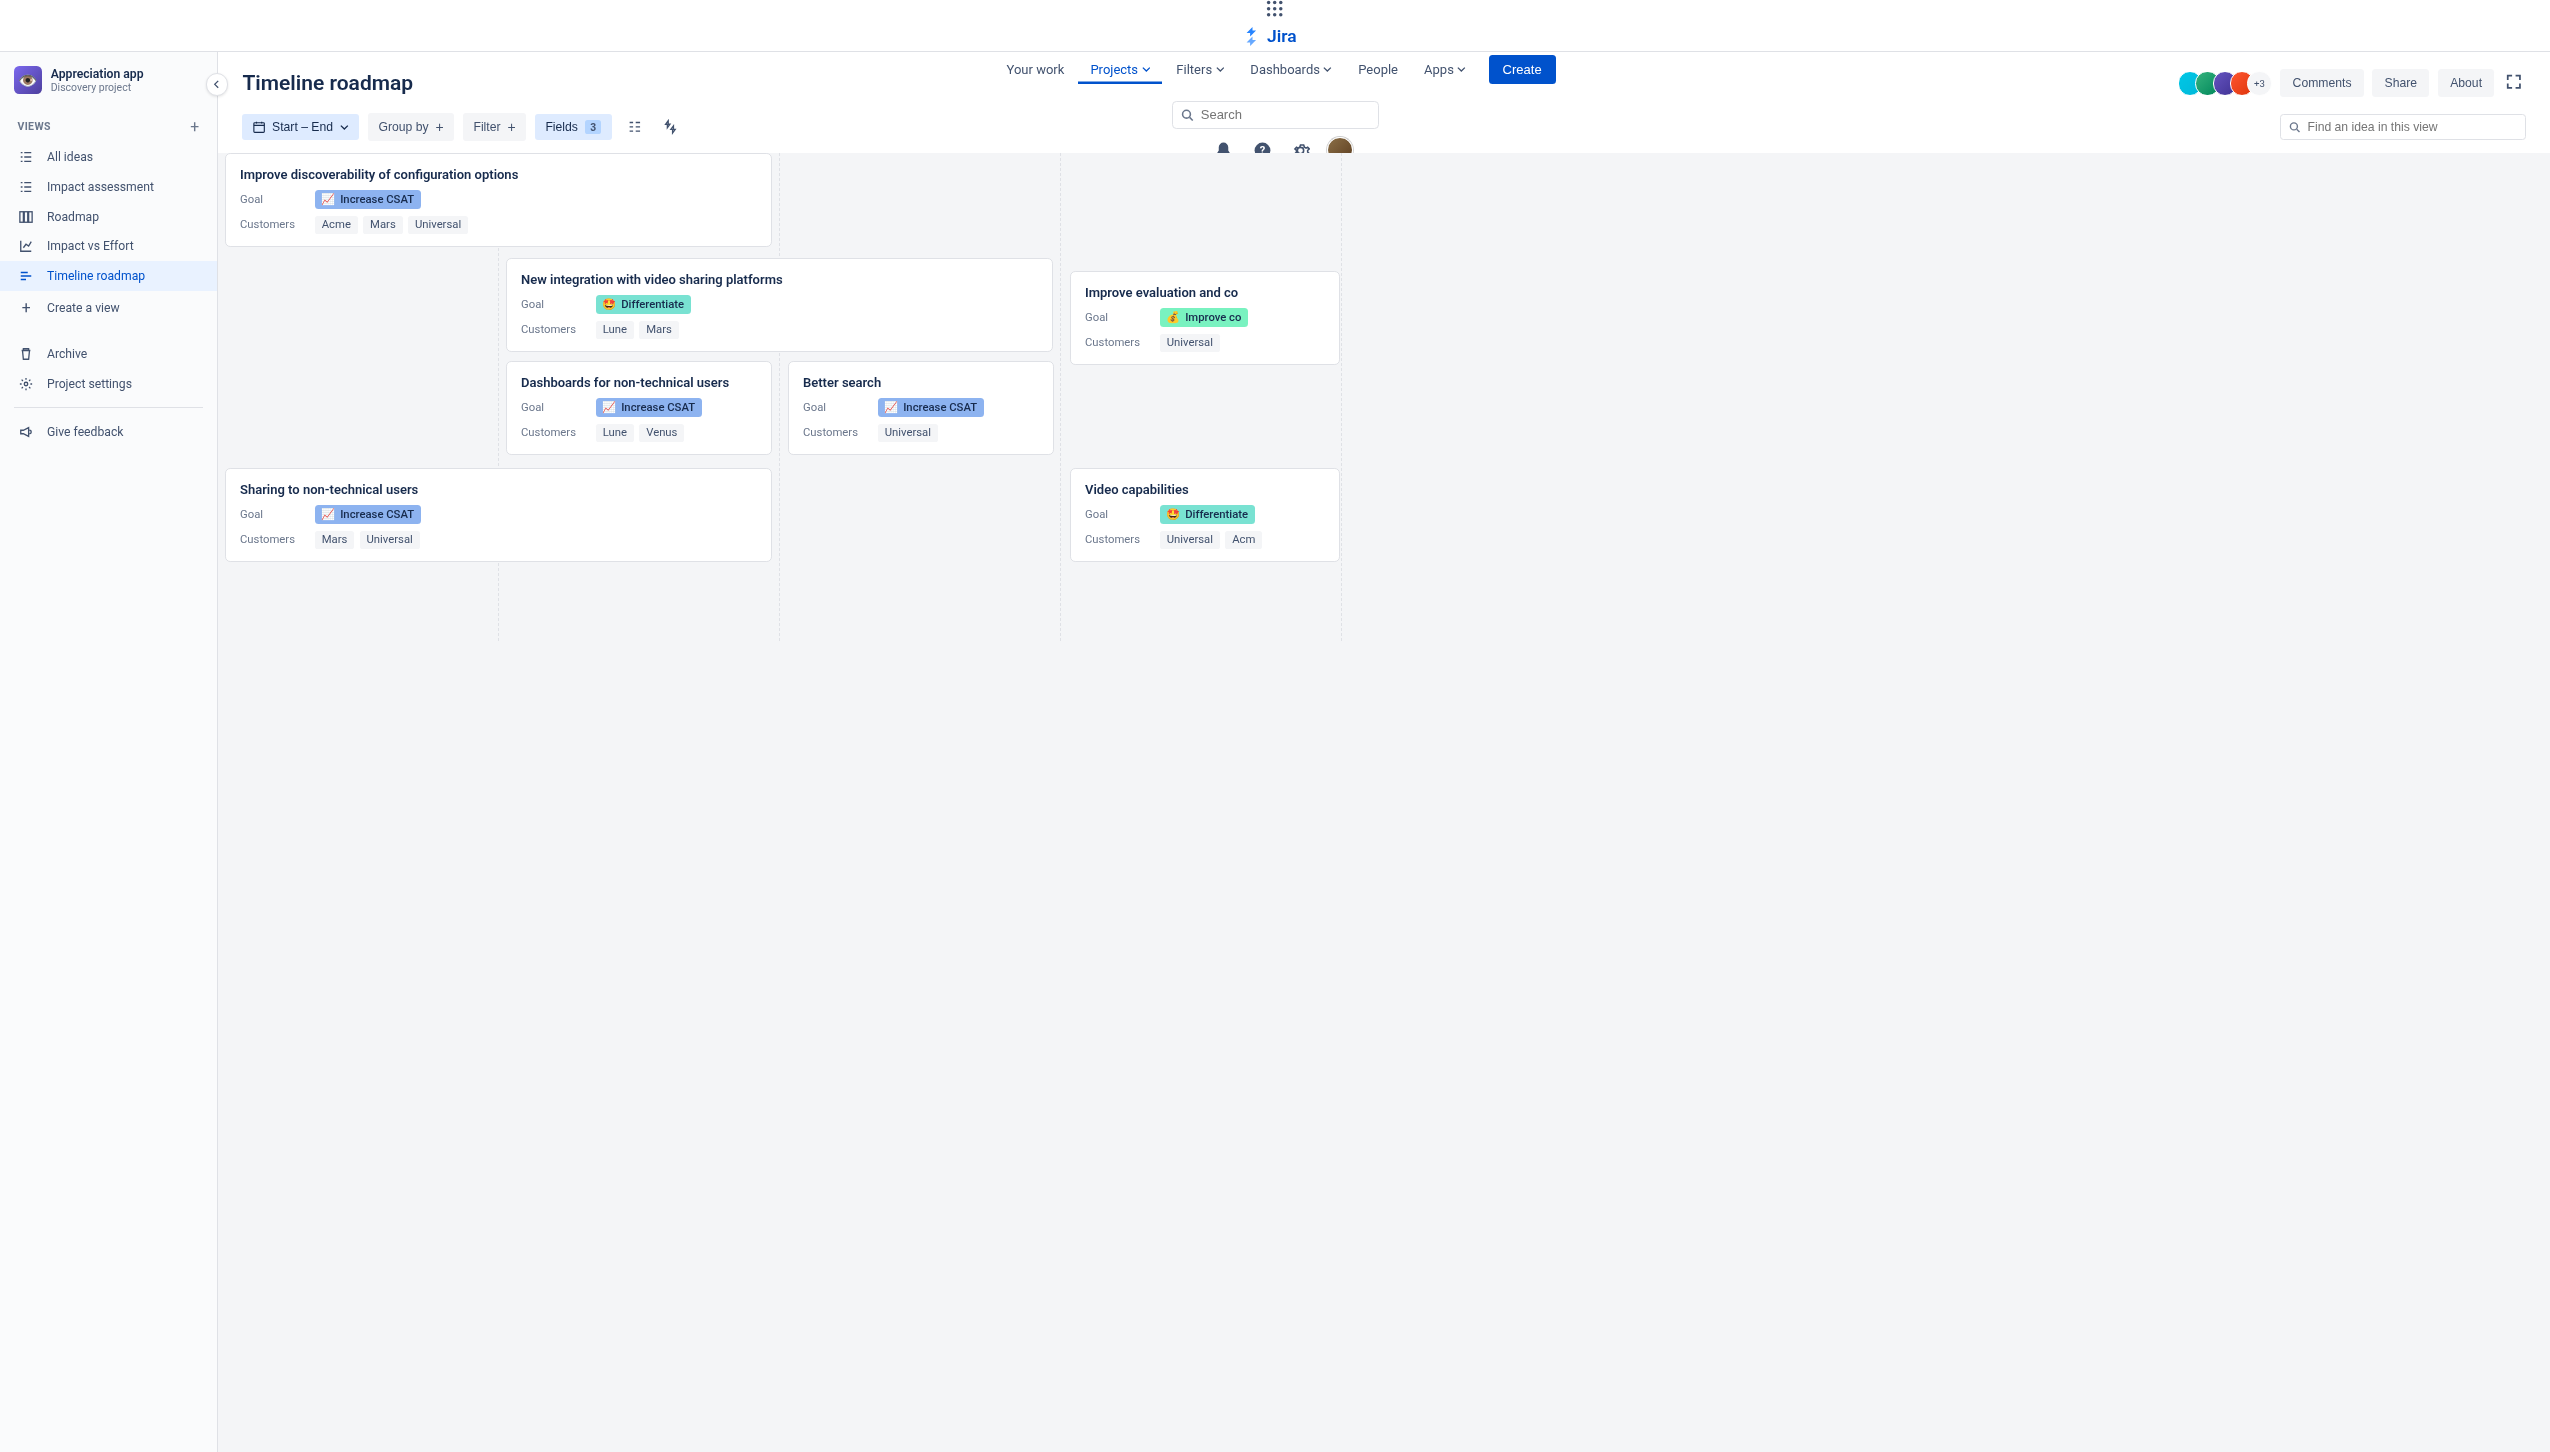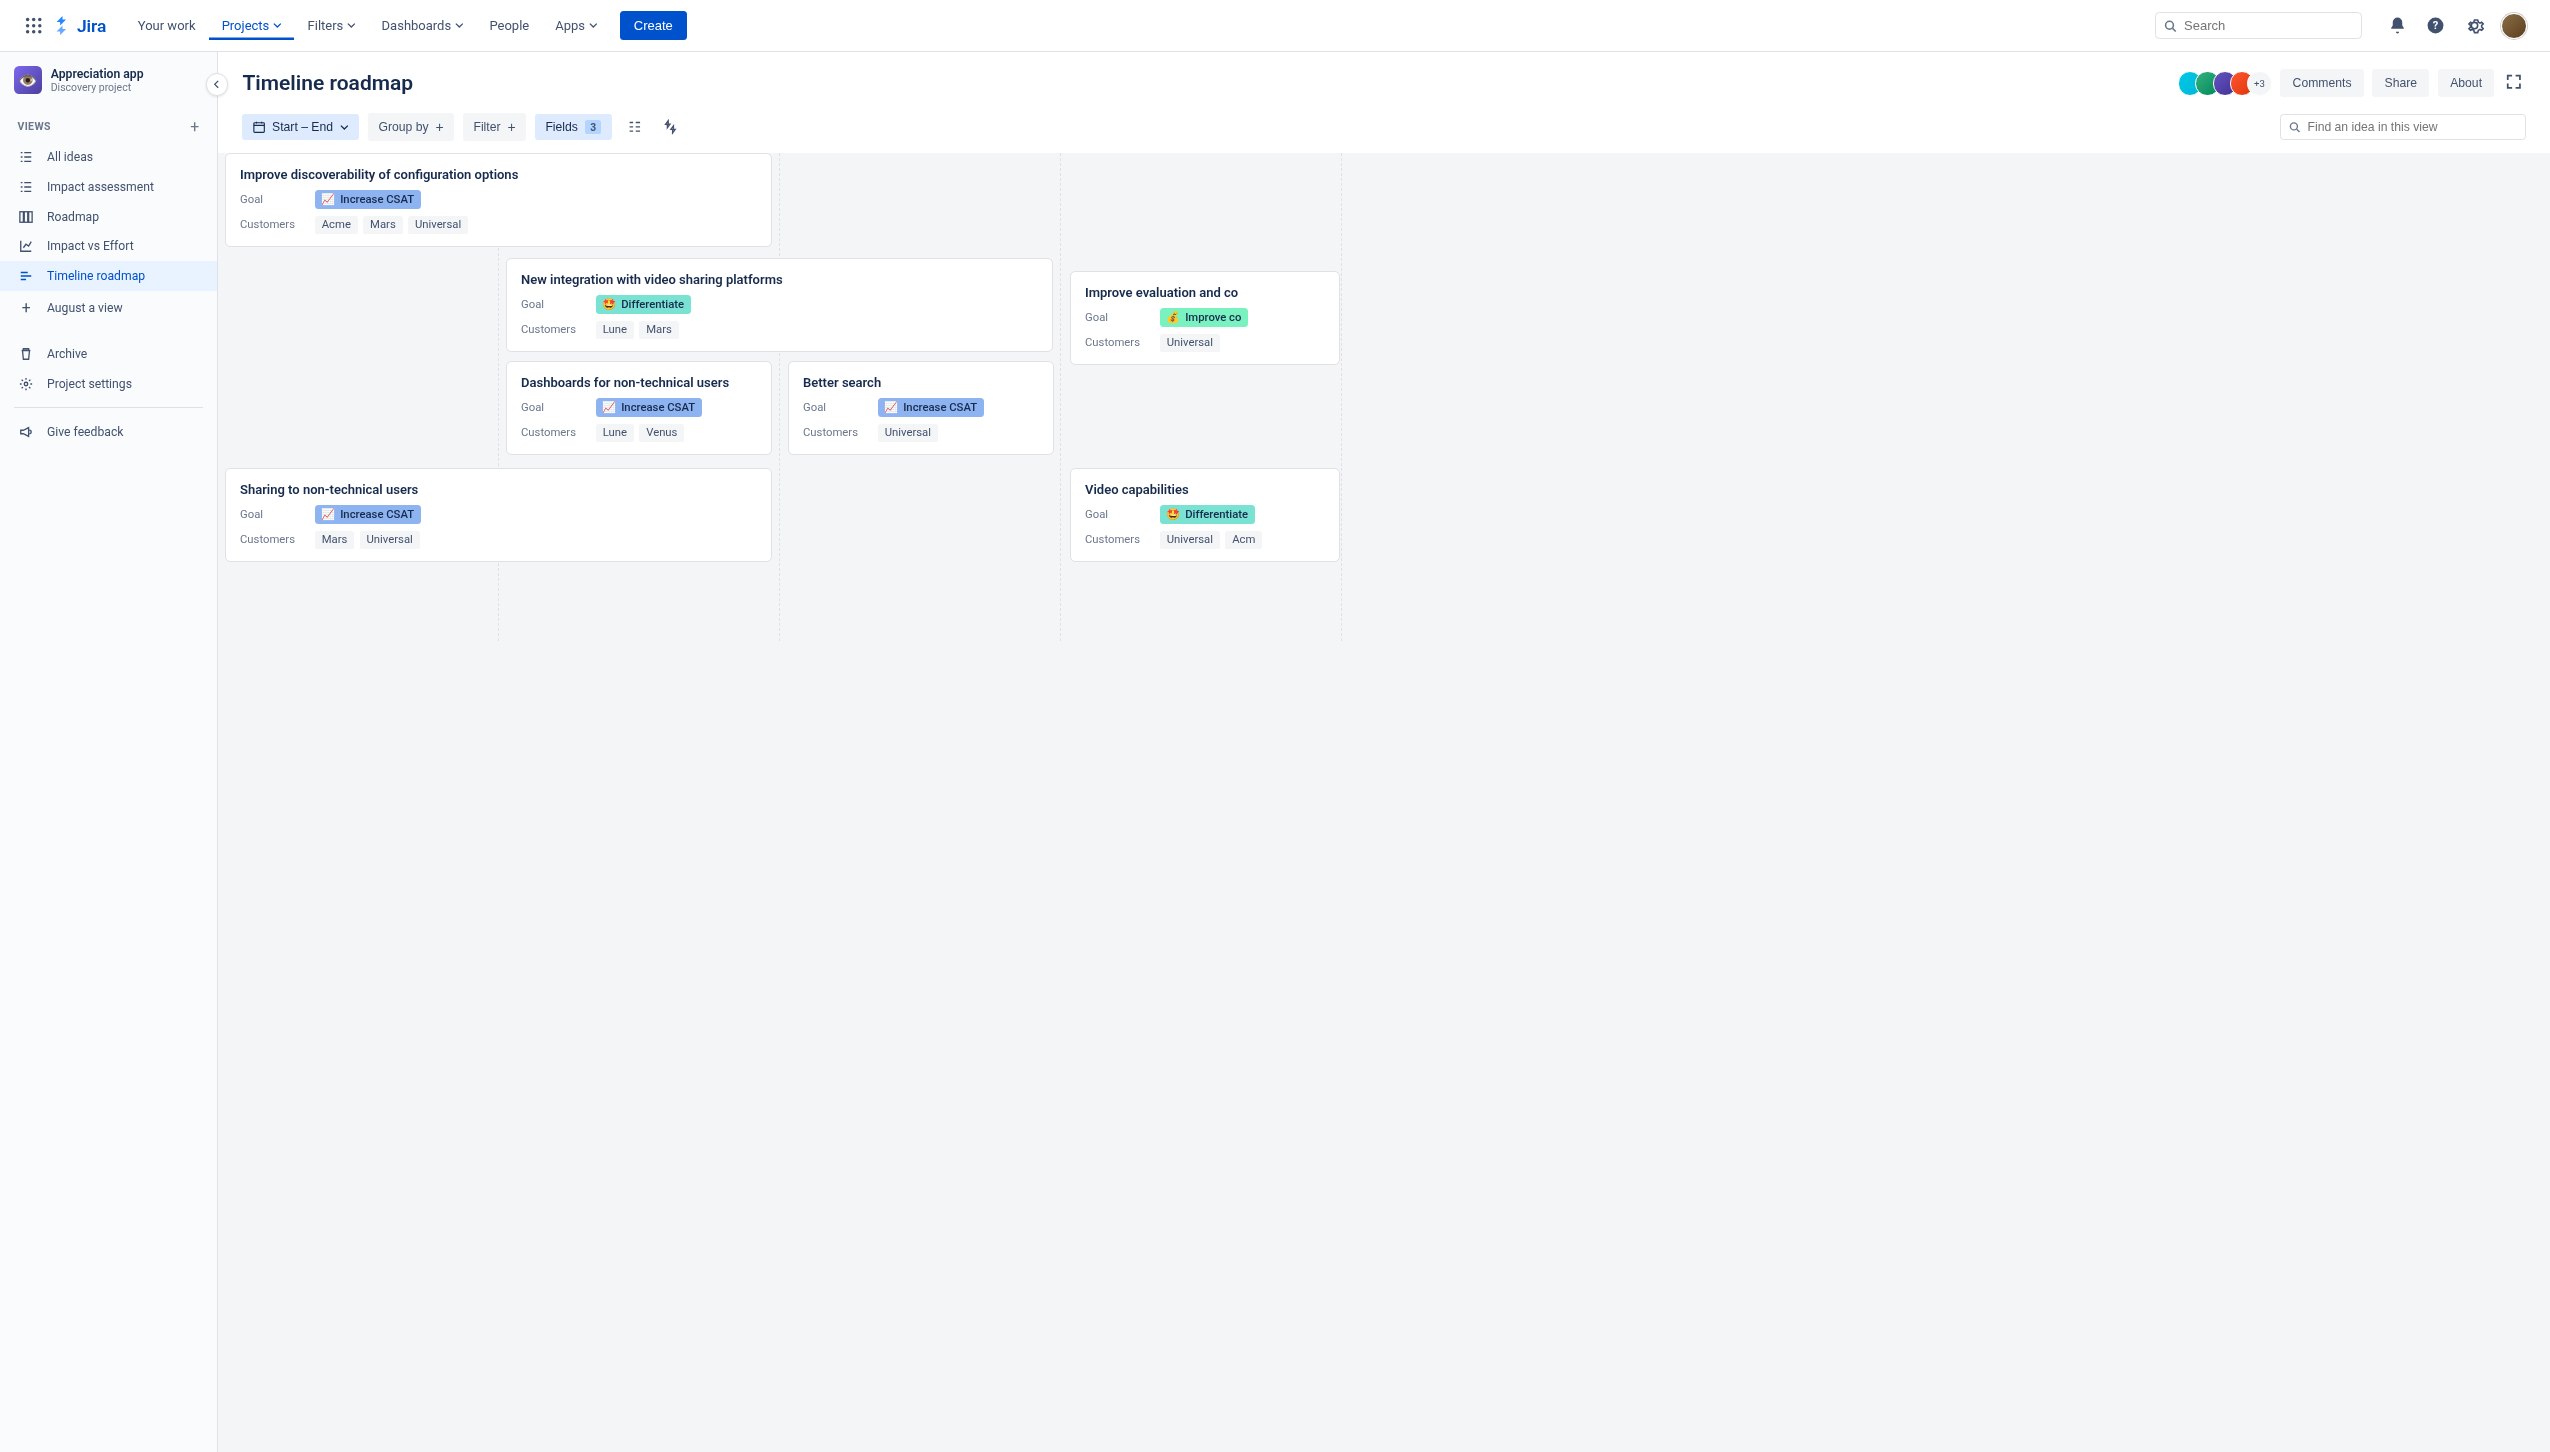--- a/index.html
+++ b/index.html
@@ -1,19 +1,19 @@
 <!DOCTYPE html>
 <html style="font-size:14px"><head>
 <meta charset="utf-8">
 <style>
 * { box-sizing: border-box; margin: 0; padding: 0; }
 body { font-family: -apple-system, BlinkMacSystemFont, "Segoe UI", Roboto, sans-serif; background: #fff; color: #172B4D; overflow: hidden; }
 
 
-.topnav { display:flex; align-items:center; height:52px; border-bottom:0.9px solid #DFE1E6; padding:0 23px; gap:8.7px; }
+.topnav { display:flex; align-items:center; height:52px; border-bottom:0.9px solid #DFE1E6; padding:0 23px; gap:8.7px;flex-direction:column; }
 .app-switcher { width:21px; height:21px; display:flex; align-items:center; justify-content:center; cursor:pointer; }
 .logo { display:flex; align-items:center; gap:5.2px; color:#0052CC; font-weight:600; font-size:17.4px; margin-right:10.5px; }
 .nav-items { display:flex; align-items:center; gap:1.7px; }
 .nav-item { padding:7px 12.2px; color:#42526E; font-size:13px; cursor:pointer; display:flex; align-items:center; gap:3.5px; border-radius:2.6px; }
 .nav-item.active { color:#0052CC; box-shadow:inset 0 -2.6px 0 #0052CC; border-radius:0; }
 .chev { width:8.7px; height:8.7px; }
 .create-btn { background:#0052CC; color:#fff; border:none; padding:7px 14px; border-radius:3.5px; font-size:13px; font-weight:500; cursor:pointer; margin-left:8.7px; }
 .spacer { flex:1; }
 .search-box { display:flex; align-items:center; border:1.7px solid #DFE1E6; border-radius:4.4px; padding:5.2px 8.7px; width:207px; gap:7px; color:#6B778C; }
 .search-box input { border:none; outline:none; font-size:13px; width:100%; color:#172B4D; }
@@ -215,21 +215,21 @@
     <div class="side-item selected">
         <span class="ic">
           <svg width="14" height="14" viewBox="0 0 16 16" stroke="currentColor" fill="none" stroke-width="1.5">
             <path d="M2 4h8M2 8h12M2 12h6"></path>
           </svg>
         </span>
         <span>Timeline roadmap</span>
       </div>
     <div class="side-item">
         <span class="ic" style="font-size:15.7px;">+</span>
-        <span>August a view</span>
+        <span>Create a view</span>
       </div>
     <div style="height:14px"></div>
     <div class="side-item">
         <span class="ic">
           <svg width="14" height="14" viewBox="0 0 16 16" stroke="currentColor" fill="none" stroke-width="1.5">
             <path d="M3 4h10M5 4V2h6v2M4 4l1 10h6l1-10"></path>
           </svg>
         </span>
         <span>Archive</span>
       </div>

